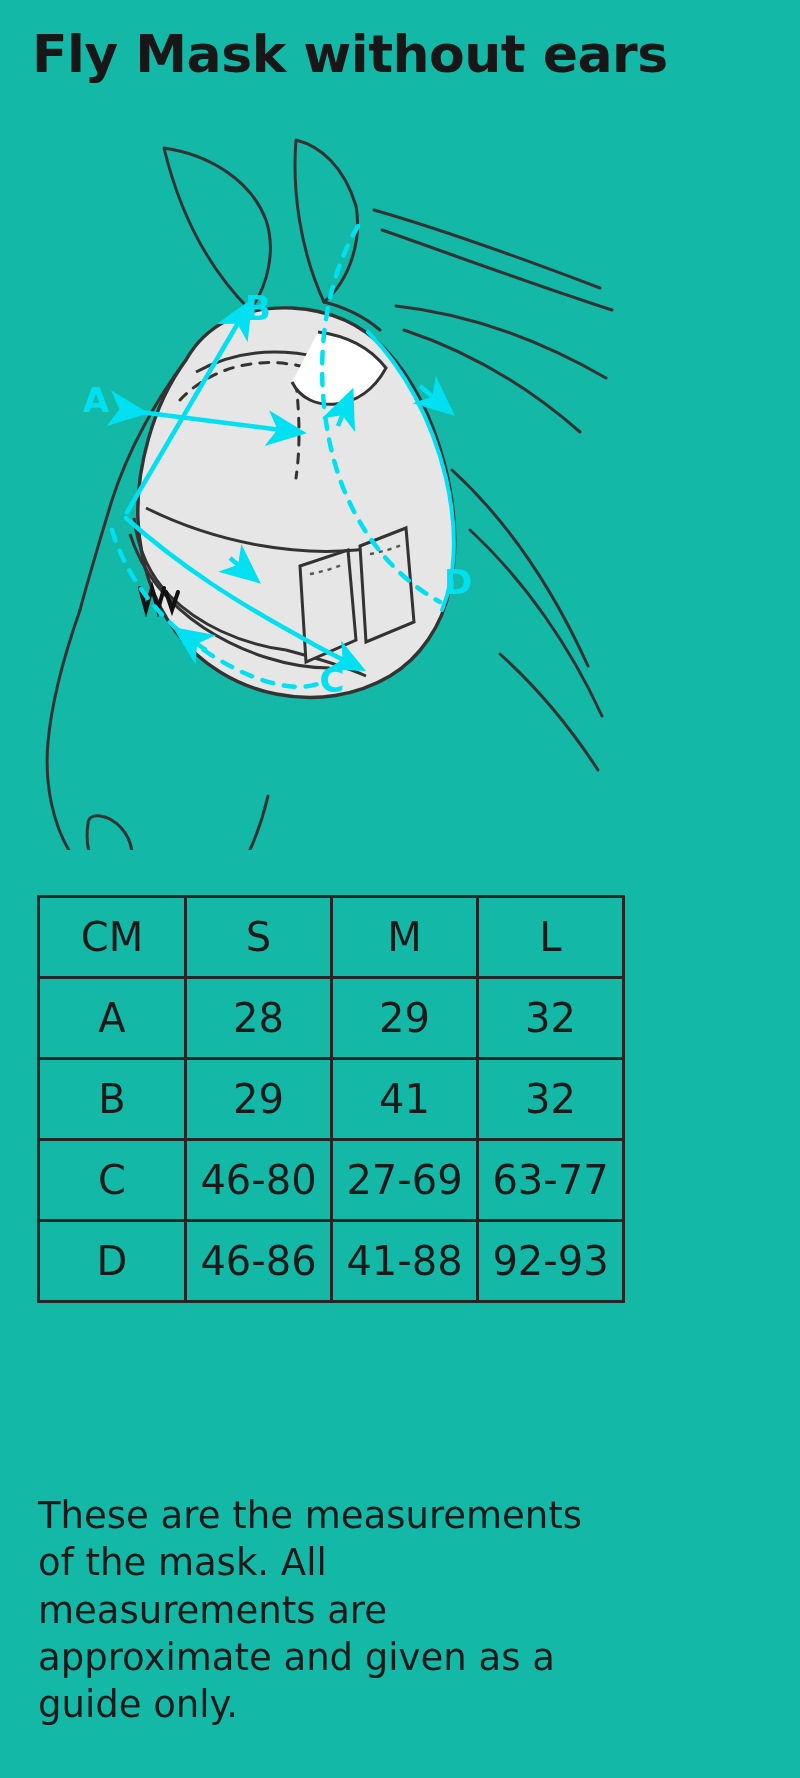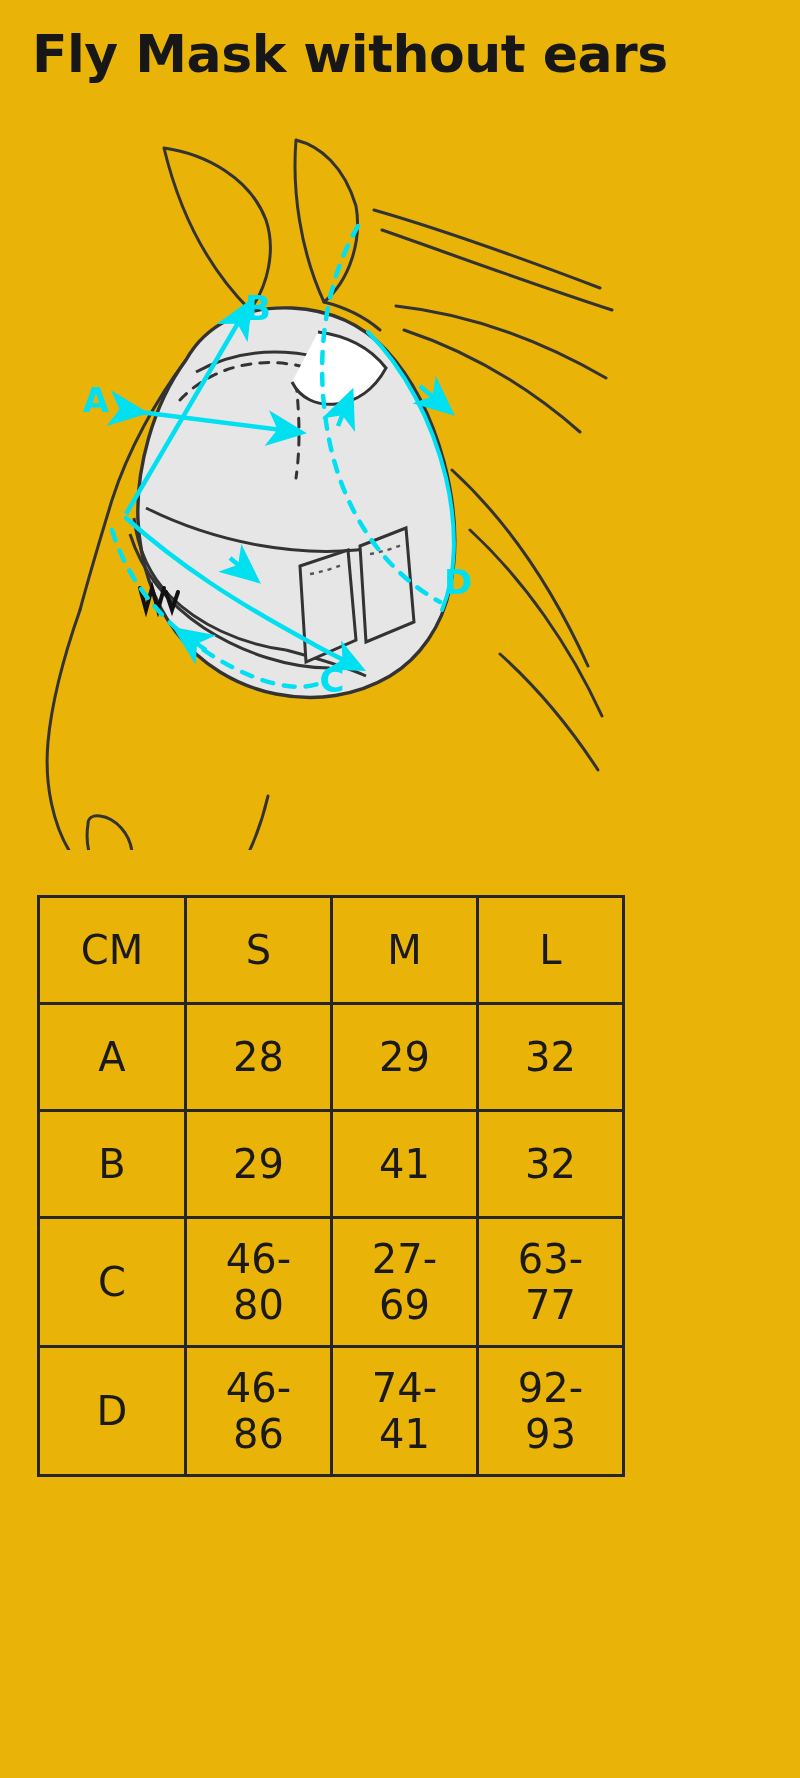--- a/index.html
+++ b/index.html
@@ -11,21 +11,21 @@
     width: 800px;
     height: 1778px;
     font-family: "DejaVu Sans", sans-serif;
     color: #1a1a1a;
     overflow: hidden;
   }
   .page {
     position: relative;
     width: 800px;
     height: 1778px;
-    background: #eab308;
+    background: #14b8a6;
   }
 
   
   .title {
     position: absolute;
     left: 32px;
     top: 24px;
     font-size: 52px;
     font-weight: bold;
     letter-spacing: -0.5px;
@@ -57,21 +57,21 @@
     table-layout: fixed;
   }
   table.size-table td, table.size-table th {
     border: 3px solid #262626;
     height: 70px;
     text-align: center;
     vertical-align: middle;
     font-size: 40px;
     font-weight: normal;
     color: #1a1a1a;
-    padding: 17px;
+    padding: 4px;
     font-family: "DejaVu Sans", sans-serif;
   }
   table.size-table th { font-weight: normal; }
   table.size-table col.c0 { width: 147px; }
   table.size-table col.c1 { width: 146px; }
   table.size-table col.c2 { width: 146px; }
   table.size-table col.c3 { width: 146px; }
 
   
   .note {
@@ -223,21 +223,22 @@
         </tr>
         <tr>
           <td>C</td>
           <td>46-80</td>
           <td>27-69</td>
           <td>63-77</td>
         </tr>
         <tr>
           <td>D</td>
           <td>46-86</td>
-          <td>74-41</td>
+          <td>41-88</td>
           <td>92-93</td>
         </tr>
       </tbody>
     </table>
   </div>
 
+  <div class="note">These are the measurements of the mask. All measurements are approximate and given as a guide only.</div>
 
 </div>
 
 </body></html>

